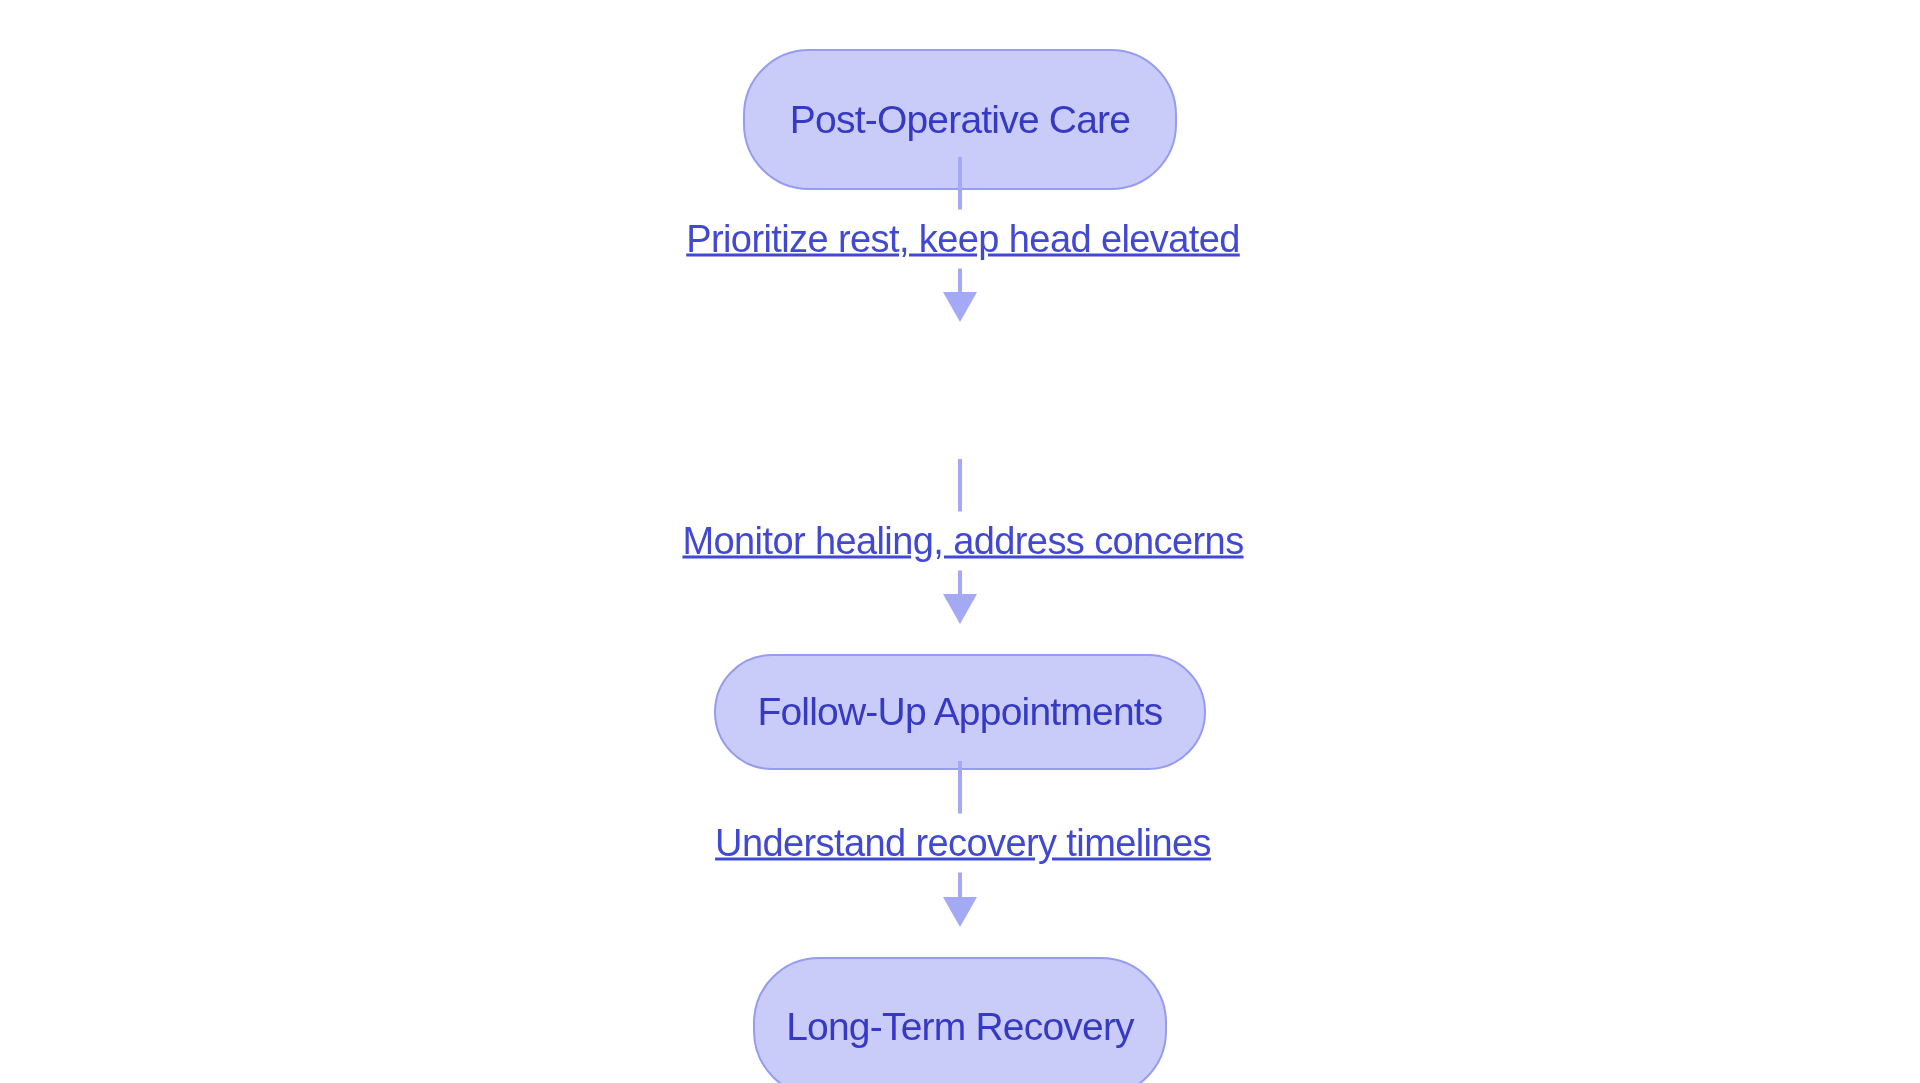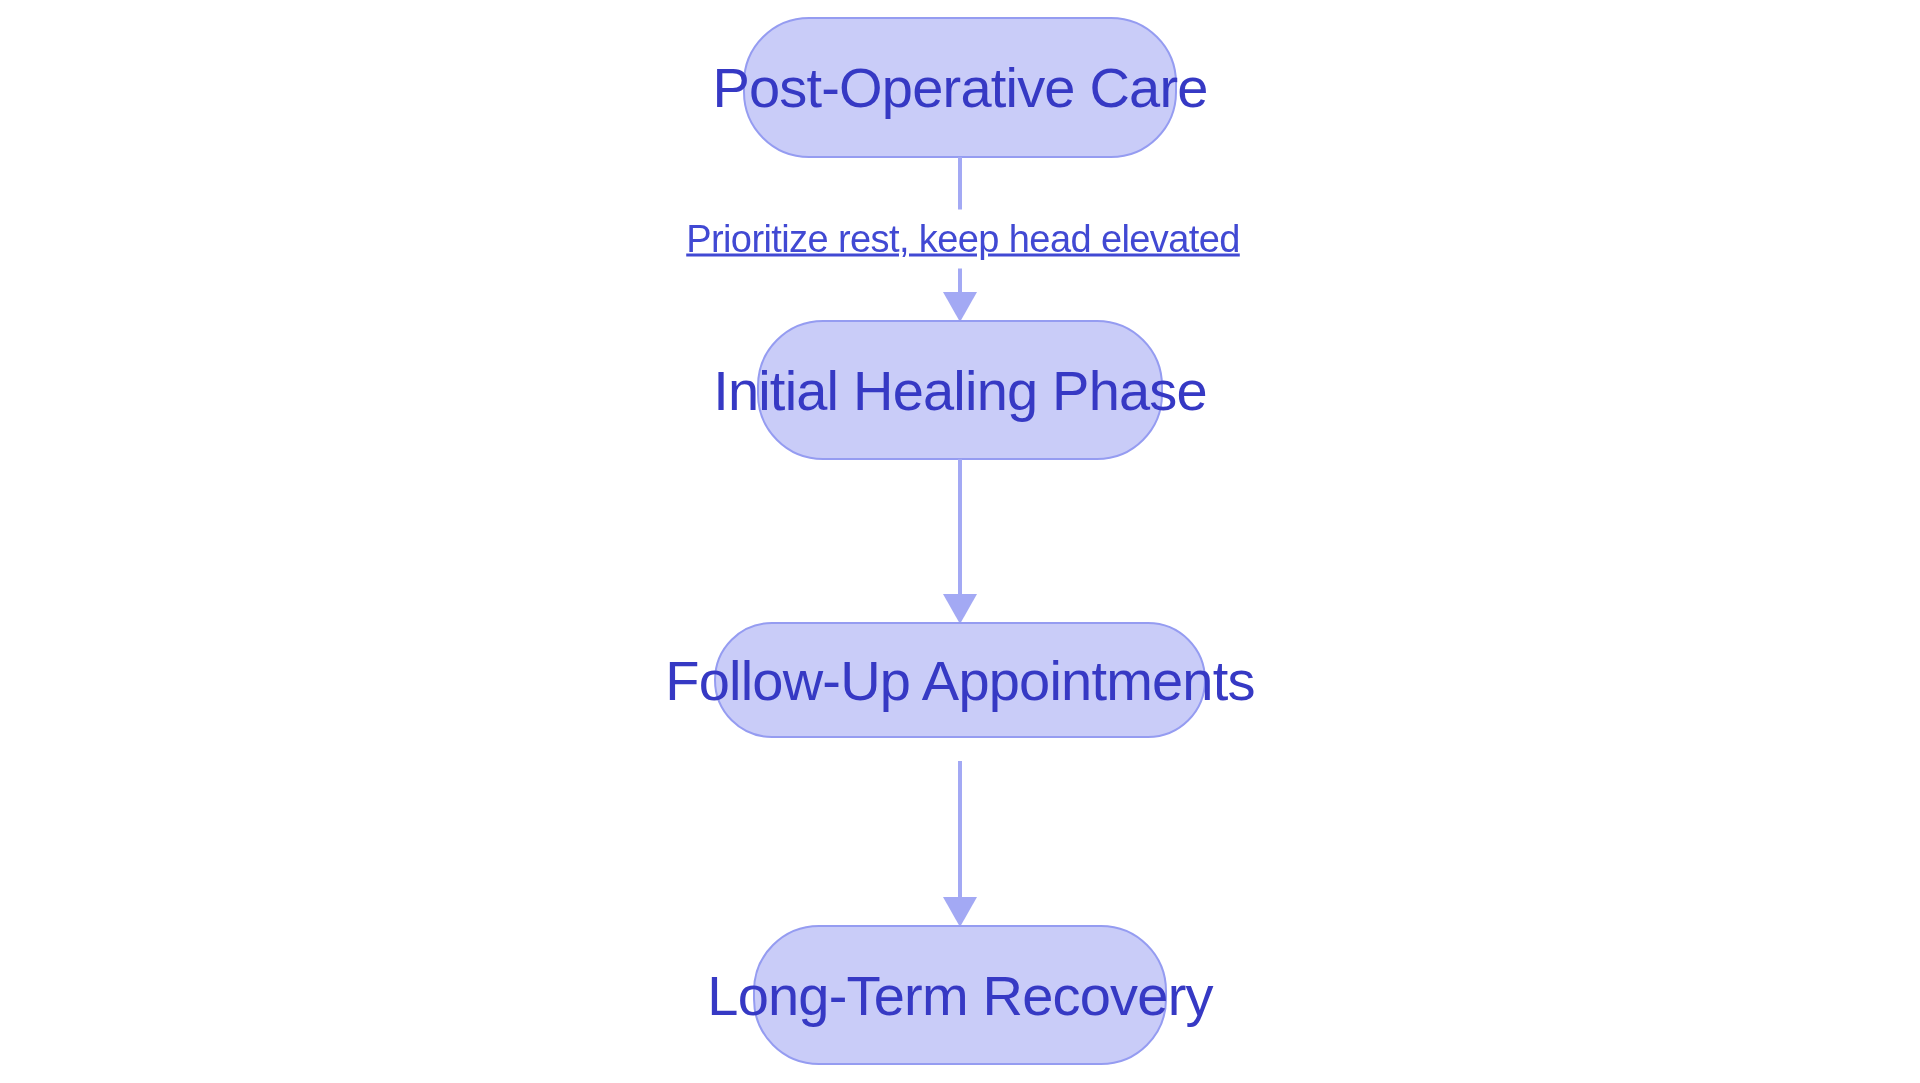--- a/index.html
+++ b/index.html
@@ -24,24 +24,25 @@
   
   .flow-node {
     position: absolute;
     display: flex;
     align-items: center;
     justify-content: center;
     background: var(--node-fill);
     border: 2px solid var(--node-border);
     border-radius: 66px;
     color: var(--node-text);
-    font-size: 56px;
+    font-size: 39px;
     letter-spacing: -0.8px;
     white-space: nowrap;
     text-align: right;
+    margin-top: 32px;
   }
   .node-1 { left: 743px; top: 17px;  width: 434px; height: 141px; }
   .node-2 { left: 757px; top: 320px; width: 406px; height: 140px; }
   .node-3 { left: 714px; top: 622px; width: 492px; height: 116px; }
   .node-4 { left: 753px; top: 925px; width: 414px; height: 140px; }
 
   
   .edge-line {
     position: absolute;
     left: 958px;
@@ -89,31 +90,30 @@
 <div class="canvas">
 
   <div class="flow-node node-1">
     <span>Post-Operative Care</span>
   </div>
 
   <div class="edge-line line-1"></div>
   <div class="arrowhead arrow-1"></div>
   <div class="edge-label label-1">Prioritize rest, keep head elevated</div>
 
-  <div class="flow-node node-2">
-    <span>Initial Healing Phase</span>
-  </div>
 
   <div class="edge-line line-2"></div>
   <div class="arrowhead arrow-2"></div>
+  <div class="edge-label label-2">Monitor healing, address concerns</div>
 
   <div class="flow-node node-3">
     <span>Follow-Up Appointments</span>
   </div>
 
   <div class="edge-line line-3"></div>
   <div class="arrowhead arrow-3"></div>
+  <div class="edge-label label-3">Understand recovery timelines</div>
 
   <div class="flow-node node-4">
     <span>Long-Term Recovery</span>
   </div>
 
 </div>
 
 </body></html>

